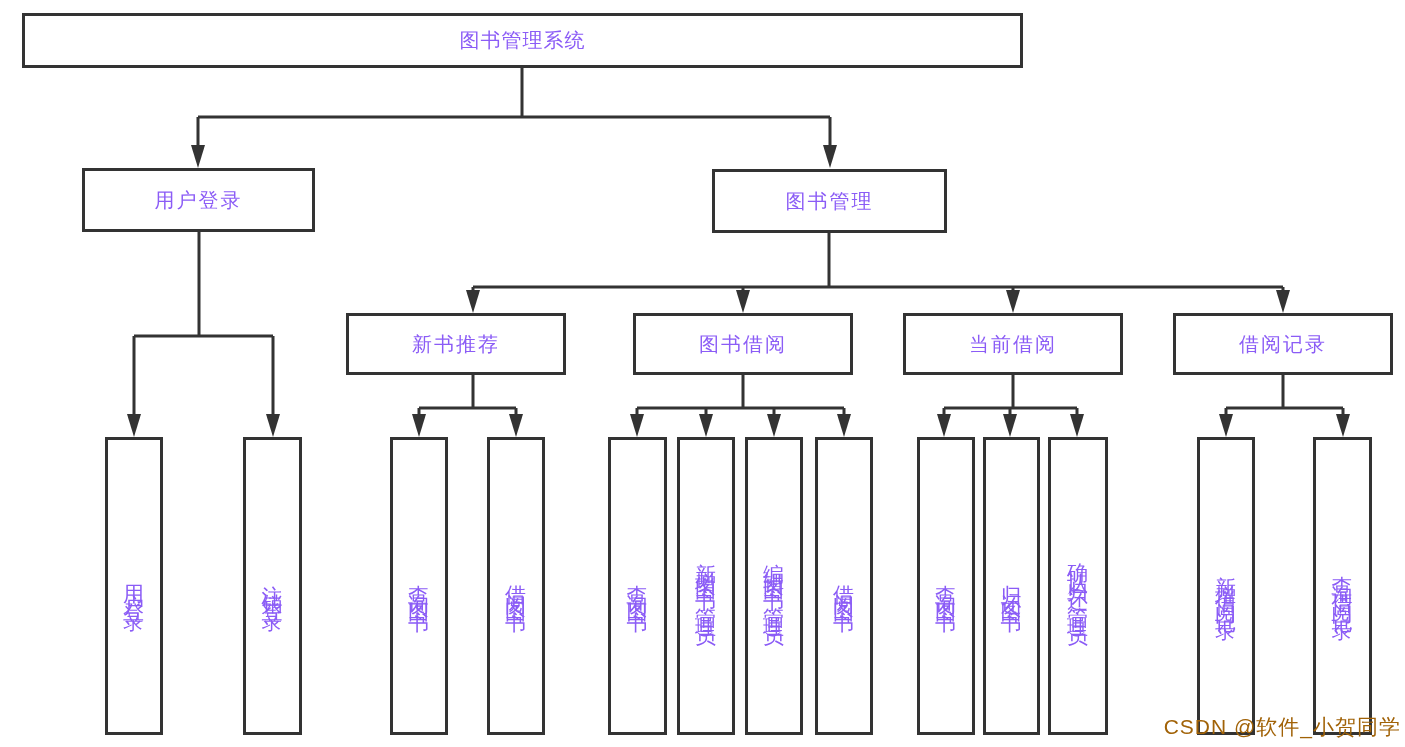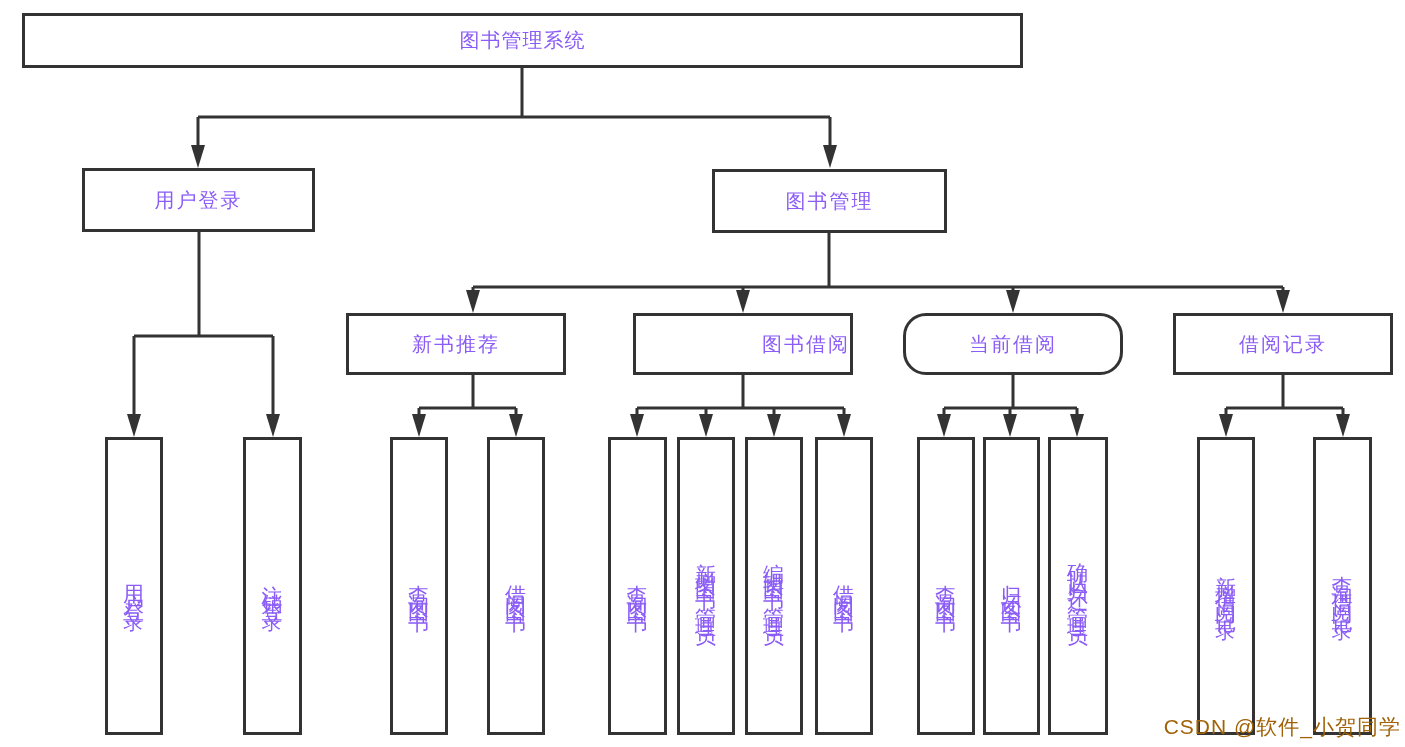--- a/index.html
+++ b/index.html
@@ -28,22 +28,22 @@
     white-space: nowrap;
   }
   .root-box   { left: 22px;  top: 13px;  width: 1001px; height: 55px; }
   .root-box .h-label { letter-spacing: 1px; }
 
   .lvl2-login { left: 82px;  top: 168px; width: 233px; height: 64px; }
   .lvl2-mgmt  { left: 712px; top: 169px; width: 235px; height: 64px; }
 
   .lvl3 { top: 313px; width: 220px; height: 62px; }
   .lvl3-newbook { left: 346px; }
-  .lvl3-borrow  { left: 633px; justify-content: flex-end; }
-  .lvl3-current { left: 903px; border-radius: 23px; }
+  .lvl3-borrow  { left: 633px; }
+  .lvl3-current { left: 903px; }
   .lvl3-records { left: 1173px; align-items: center; }
 
   .leaf { top: 437px; height: 298px; width: 58px; }
   .v-label {
     writing-mode: vertical-rl;
     text-orientation: mixed;
     font-size: 21px;
     letter-spacing: 9px;
     line-height: 1;
     white-space: nowrap;

